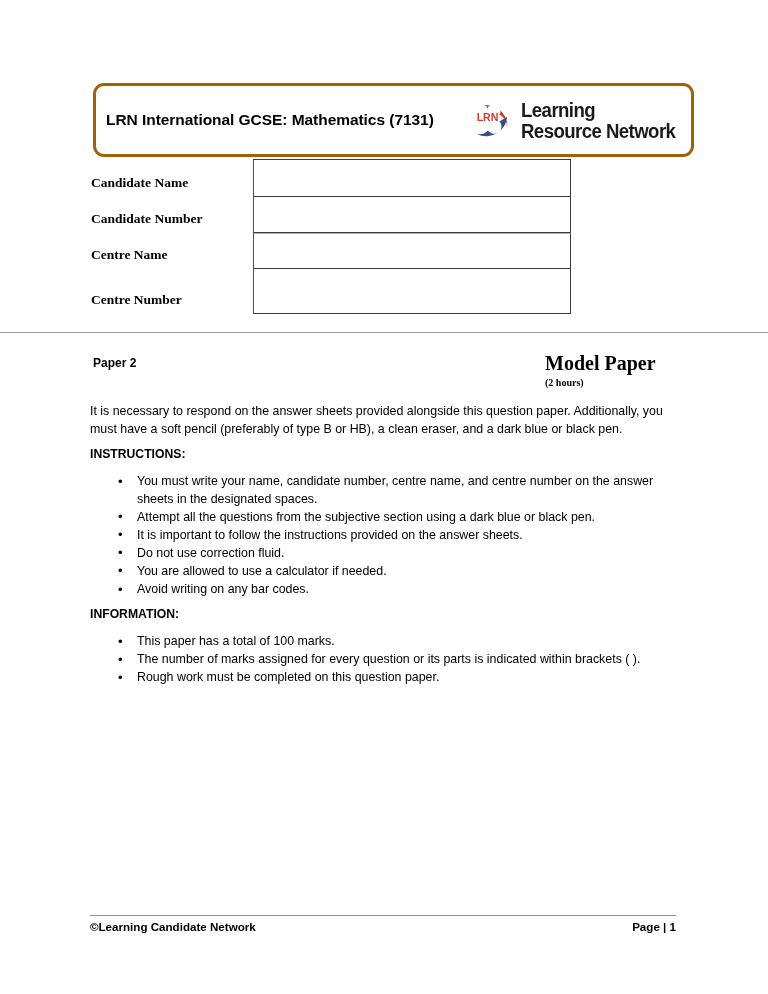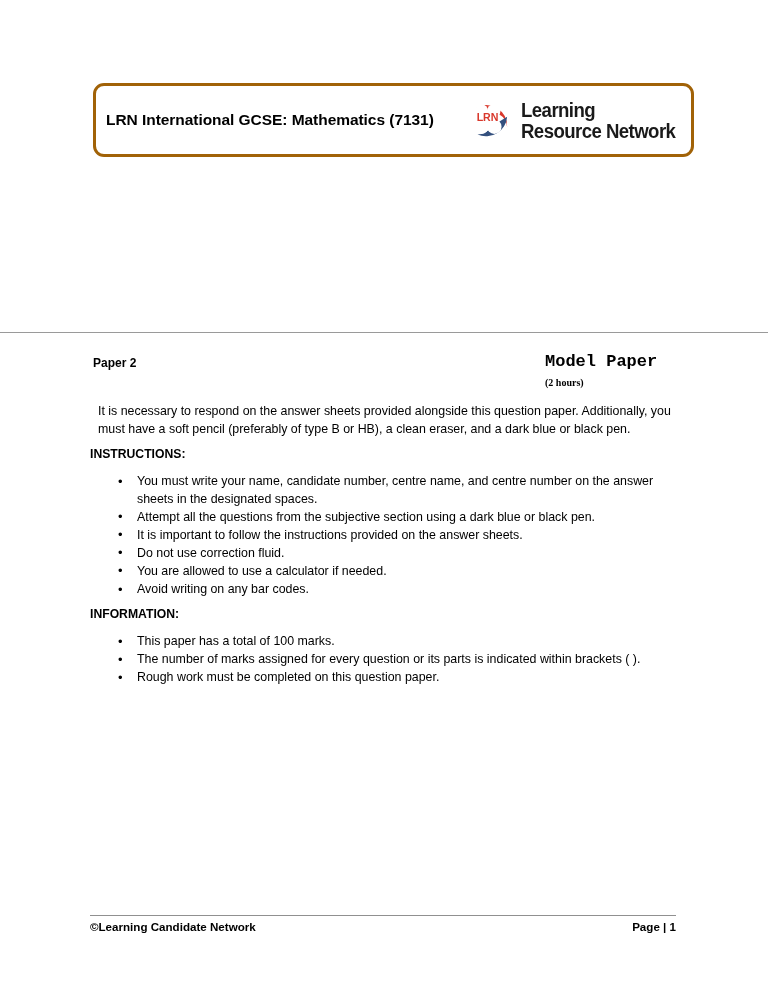--- a/index.html
+++ b/index.html
@@ -140,44 +140,43 @@
     top: 350px;
     font-family: "Liberation Sans", sans-serif;
     font-weight: bold;
     font-size: 12px;
     margin-top: 6px;
   }
   .model-paper {
     position: absolute;
     left: 545px;
     top: 352px;
-    font-family: Liberation Mono, monospace;
-    font-weight: bold;
-    font-size: 17px;
+    font-family: Liberation Serif, serif;
+    font-weight: bold;
+    font-size: 20px;
   }
   .duration {
     position: absolute;
     left: 545px;
     top: 377px;
     font-family: "Liberation Serif", serif;
     font-weight: bold;
     font-size: 10px;
   }
 
   
   .intro {
     position: absolute;
     left: 90px;
     top: 403px;
     width: 582px;
     font-family: "Liberation Sans", sans-serif;
     font-size: 12.4px;
     line-height: 17.5px;
     text-align: left;
-    margin-left: 8px;
   }
 
   .section-heading {
     position: absolute;
     left: 90px;
     font-family: "Liberation Sans", sans-serif;
     font-weight: bold;
     font-size: 12.2px;
   }
   #instructions-heading { top: 447px; }
@@ -264,20 +263,43 @@
         <text x="51" y="52" text-anchor="middle" font-family="Liberation Sans, sans-serif" font-weight="bold" font-size="19" fill="#D9382C">LRN</text>
       </svg>
 
       <div class="logo-words">
         <span class="line1">Learning</span>
         <span class="line2">Resource Network</span>
       </div>
     </div>
   </div>
 
+  <div class="details">
+
+    <div class="details-row r1">
+      <div class="details-label">Candidate Name</div>
+      <div class="details-field"></div>
+    </div>
+
+    <div class="details-row r2">
+      <div class="details-label">Candidate Number</div>
+      <div class="details-field"></div>
+    </div>
+
+    <div class="details-row r3">
+      <div class="details-label">Centre Name</div>
+      <div class="details-field"></div>
+    </div>
+
+    <div class="details-row r4">
+      <div class="details-label">Centre Number</div>
+      <div class="details-field"></div>
+    </div>
+
+  </div>
 
   <div class="divider-full"></div>
 
   <div class="paper-label">Paper 2</div>
   <div class="model-paper">Model Paper</div>
   <div class="duration">(2 hours)</div>
 
   <div class="intro">It is necessary to respond on the answer sheets provided alongside this question paper. Additionally, you must have a soft pencil (preferably of type B or HB), a clean eraser, and a dark blue or black pen.</div>
 
   <div class="section-heading" id="instructions-heading">INSTRUCTIONS:</div>

